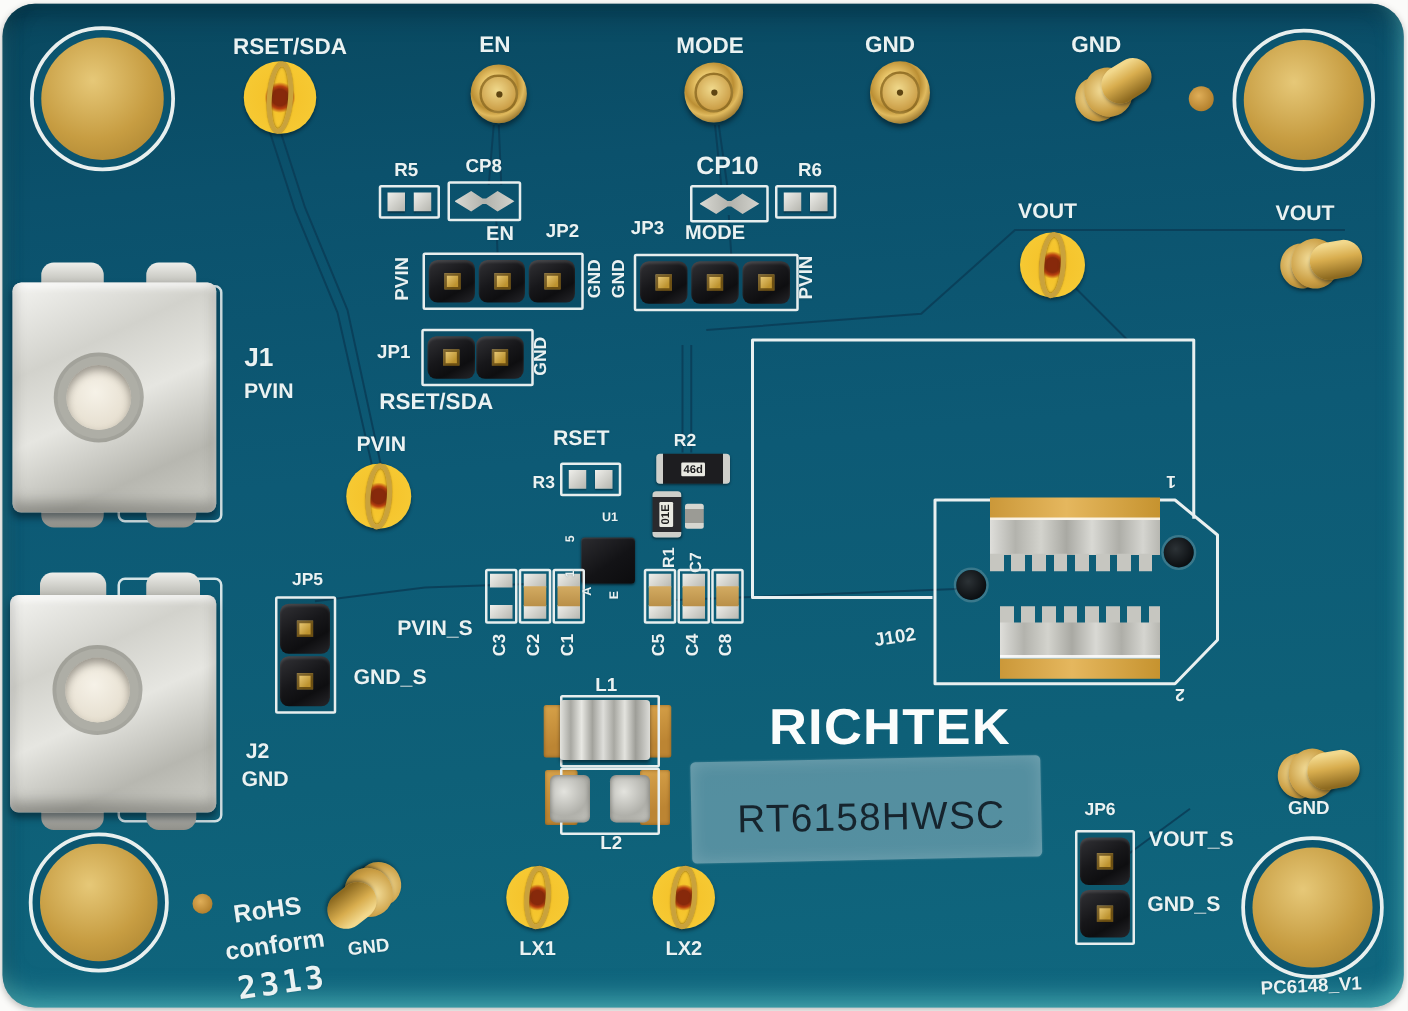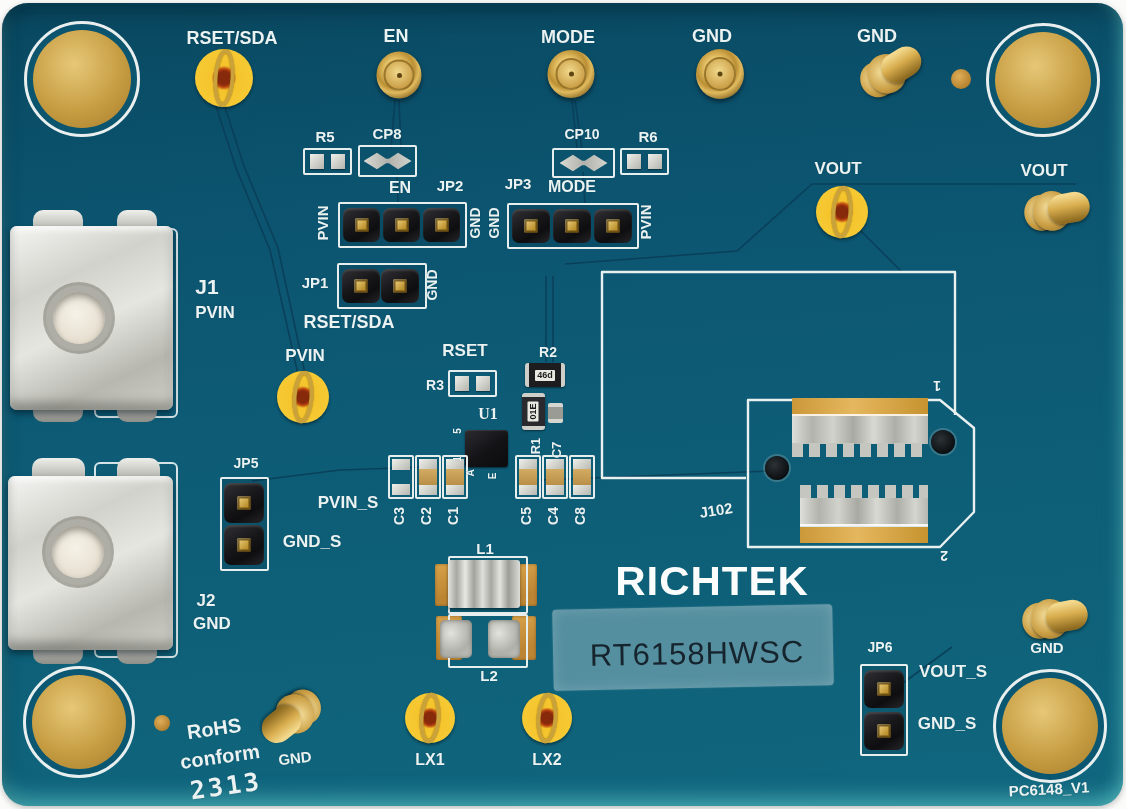--- a/index.html
+++ b/index.html
@@ -320,21 +320,21 @@
     </div>
   <div class="fp2" style="left:620px;top:148px;">
       <s></s>
       <s></s>
     </div>
   <div class="fp2" style="left:448px;top:370px;">
       <s></s>
       <s></s>
     </div>
 
-  <div class="rblk" style="left:525px;top:363px;width:40px;height:24px;">
+  <div class="rblk" style="left:525px;top:363px;width:59px;height:24px;">
     <span class="mark">46d</span>
   </div>
   <div class="rblk vert" style="left:522px;top:393px;width:23px;height:37px;">
     <span class="mark" style="transform:rotate(-90deg);">01E</span>
   </div>
   <div class="scap" style="left:548px;top:403px;width:15px;height:20px;"></div>
   <div class="chip" style="left:465px;top:430px;width:43px;height:37px;"></div>
 
   <div class="cfp" style="left:388px;top:455px;">
       <s class="t"></s>
@@ -398,21 +398,21 @@
   <div class="lbl c" style="left:232px;top:38px;font-size:18px;">RSET/SDA</div>
   <div class="lbl c" style="left:396px;top:36px;font-size:18px;">EN</div>
   <div class="lbl c" style="left:568px;top:37px;font-size:18px;">MODE</div>
   <div class="lbl c" style="left:712px;top:36px;font-size:18px;">GND</div>
   <div class="lbl c" style="left:877px;top:36px;font-size:18px;">GND</div>
   <div class="lbl c" style="left:838px;top:169px;font-size:17px;">VOUT</div>
   <div class="lbl c" style="left:1044px;top:171px;font-size:17px;">VOUT</div>
 
   <div class="lbl c" style="left:325px;top:136px;font-size:15px;">R5</div>
   <div class="lbl c" style="left:387px;top:133px;font-size:15px;">CP8</div>
-  <div class="lbl c" style="left:582px;top:134px;font-size:14px;">CP10</div>
+  <div class="lbl c" style="left:582px;top:134px;font-size:20px;">CP10</div>
   <div class="lbl c" style="left:648px;top:136px;font-size:15px;">R6</div>
 
   <div class="lbl c" style="left:400px;top:188px;font-size:16px;">EN</div>
   <div class="lbl c" style="left:450px;top:185px;font-size:15px;">JP2</div>
   <div class="lbl c" style="left:518px;top:183px;font-size:15px;">JP3</div>
   <div class="lbl c" style="left:572px;top:187px;font-size:16px;">MODE</div>
   <div class="lbl r90" style="left:322px;top:223px;font-size:15px;">PVIN</div>
   <div class="lbl r90" style="left:475px;top:223px;font-size:14px;">GND</div>
   <div class="lbl r90" style="left:494px;top:223px;font-size:14px;">GND</div>
   <div class="lbl r90" style="left:645px;top:222px;font-size:15px;">PVIN</div>
@@ -429,21 +429,21 @@
   <div class="lbl c" style="left:246px;top:463px;font-size:14px;">JP5</div>
   <div class="lbl c" style="left:315px;top:503px;font-size:17px;margin-left:33px;">PVIN_S</div>
   <div class="lbl c" style="left:312px;top:542px;font-size:17px;">GND_S</div>
 
   <div class="lbl c" style="left:305px;top:356px;font-size:17px;">PVIN</div>
   <div class="lbl c" style="left:465px;top:351px;font-size:17px;">RSET</div>
   <div class="lbl c" style="left:435px;top:385px;font-size:14px;">R3</div>
   <div class="lbl c" style="left:548px;top:352px;font-size:14px;">R2</div>
   <div class="lbl r90" style="left:535px;top:446px;font-size:13px;">R1</div>
   <div class="lbl r90" style="left:556px;top:450px;font-size:13px;">C7</div>
-  <div class="lbl c" style="left:488px;top:414px;font-size:16px;font-family:Liberation Serif, serif;">U1</div>
+  <div class="lbl c" style="left:488px;top:414px;font-size:10px;">U1</div>
   <div class="lbl r90" style="left:457px;top:431px;font-size:10px;">5</div>
   <div class="lbl r90" style="left:457px;top:459px;font-size:10px;">1</div>
   <div class="lbl r90" style="left:470px;top:473px;font-size:10px;">A</div>
   <div class="lbl r90" style="left:492px;top:476px;font-size:10px;">E</div>
 
   <div class="lbl r90" style="left:399px;top:516px;font-size:14px;">C3</div>
   <div class="lbl r90" style="left:426px;top:516px;font-size:14px;">C2</div>
   <div class="lbl r90" style="left:453px;top:516px;font-size:14px;">C1</div>
   <div class="lbl r90" style="left:526px;top:516px;font-size:14px;">C5</div>
   <div class="lbl r90" style="left:553px;top:516px;font-size:14px;">C4</div>

